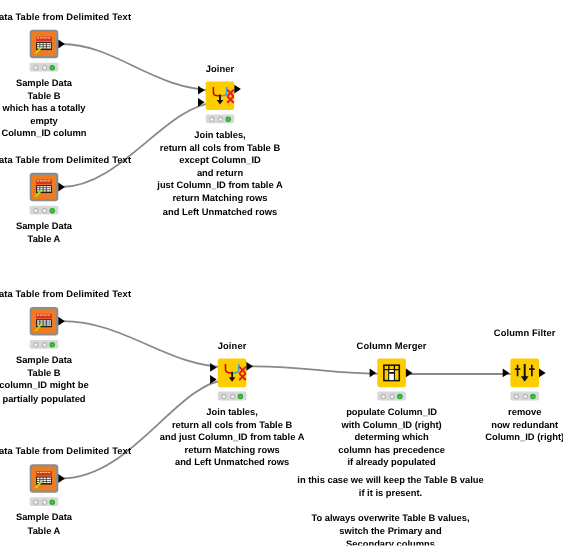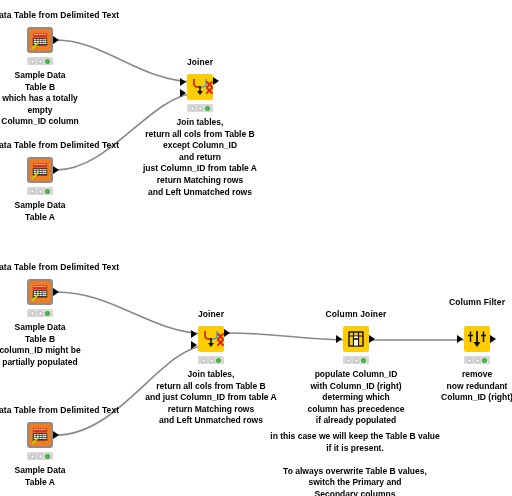--- a/index.html
+++ b/index.html
@@ -385,21 +385,21 @@
       <i class="green"></i>
     </div>
     <div class="node-caption" style="width:175px;">Join tables,
 return all cols from Table B
 and just Column_ID from table A
 return Matching rows
 and Left Unmatched rows</div>
   </div>
 
   <div class="node" style="left:356px; top:339px;">
-    <div class="node-title" style="bottom:20px;">Column Joiner</div>
+    <div class="node-title" style="bottom:20px;">Column Merger</div>
     <div class="node-box yellow">
       <svg class="icon-art" viewBox="0 0 26 26">
         <rect x="6" y="6" width="14" height="14" fill="none" stroke="#111" stroke-width="1.4"></rect>
         <line x1="10.5" y1="6" x2="10.5" y2="20" stroke="#111" stroke-width="1.2"></line>
         <line x1="15.5" y1="6" x2="15.5" y2="20" stroke="#111" stroke-width="1.2"></line>
         <line x1="6" y1="10" x2="20" y2="10" stroke="#111" stroke-width="1"></line>
         <rect x="11" y="10.5" width="4" height="9" fill="#ffffff"></rect>
         <line x1="10.8" y1="13" x2="15.2" y2="13" stroke="#111" stroke-width="1.6"></line>
       </svg>
     </div>

